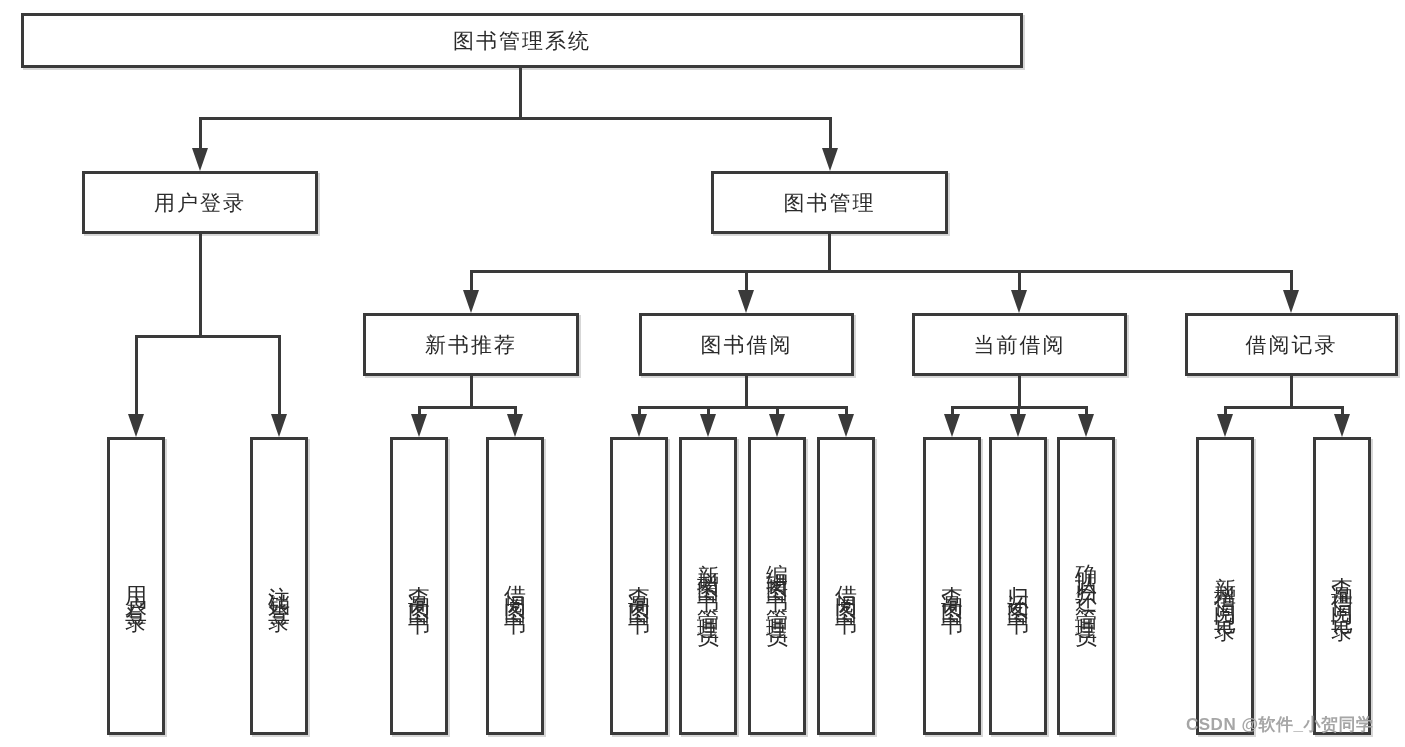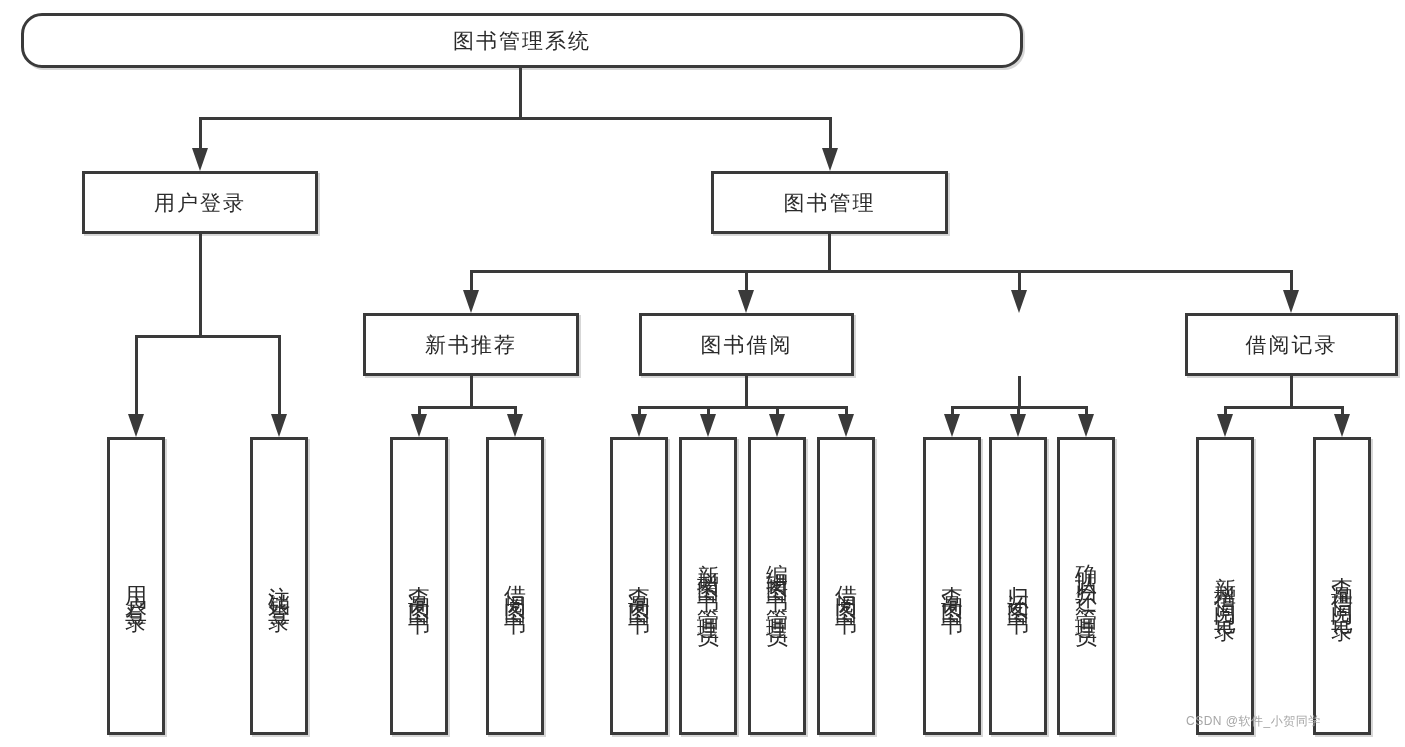--- a/index.html
+++ b/index.html
@@ -43,33 +43,34 @@
   .arrow{
     position:absolute;
     width:0;height:0;
     border-left:8px solid transparent;
     border-right:8px solid transparent;
     border-top:23px solid var(--line);
   }
   .watermark{
     position:absolute;
     left:1186px;top:713px;
-    font-size:12px;
+    font-size:17px;
     letter-spacing:0.5px;
     color:var(--watermark);
     white-space:nowrap;
     z-index:10;
+    font-weight:bold;
   }
 </style>
 </head>
 <body>
 
 <div class="canvas">
 
-  <div class="box hbox" style="left:21px;top:13px;width:1002px;height:55px;border-radius:21px;">
+  <div class="box hbox" style="left:21px;top:13px;width:1002px;height:55px;">
     <span>图书管理系统</span>
   </div>
 
   <div class="vline" style="left:519px;top:68px;height:51px;"></div>
   <div class="hline" style="left:199px;top:117px;width:633px;"></div>
   <div class="vline" style="left:199px;top:117px;height:34px;"></div>
   <div class="vline" style="left:829px;top:117px;height:34px;"></div>
   <div class="arrow" style="left:192px;top:148px;"></div>
   <div class="arrow" style="left:822px;top:148px;"></div>
 
@@ -96,20 +97,23 @@
   <div class="arrow" style="left:463px;top:290px;"></div>
   <div class="arrow" style="left:738px;top:290px;"></div>
   <div class="arrow" style="left:1011px;top:290px;"></div>
   <div class="arrow" style="left:1283px;top:290px;"></div>
 
   <div class="box hbox" style="left:639px;top:313px;width:215px;height:63px;">
     <span>图书借阅</span>
   </div>
   <div class="box hbox" style="left:363px;top:313px;width:216px;height:63px;">
     <span>新书推荐</span>
+  </div>
+  <div class="box hbox" style="left:912px;top:313px;width:215px;height:63px;">
+    <span>当前借阅</span>
   </div>
   <div class="box hbox" style="left:1185px;top:313px;width:213px;height:63px;">
     <span>借阅记录</span>
   </div>
 
   <div class="vline" style="left:470px;top:376px;height:32px;"></div>
   <div class="hline" style="left:418px;top:406px;width:99px;"></div>
   <div class="vline" style="left:418px;top:406px;height:11px;"></div>
   <div class="vline" style="left:514px;top:406px;height:11px;"></div>
   <div class="arrow" style="left:411px;top:414px;"></div>

